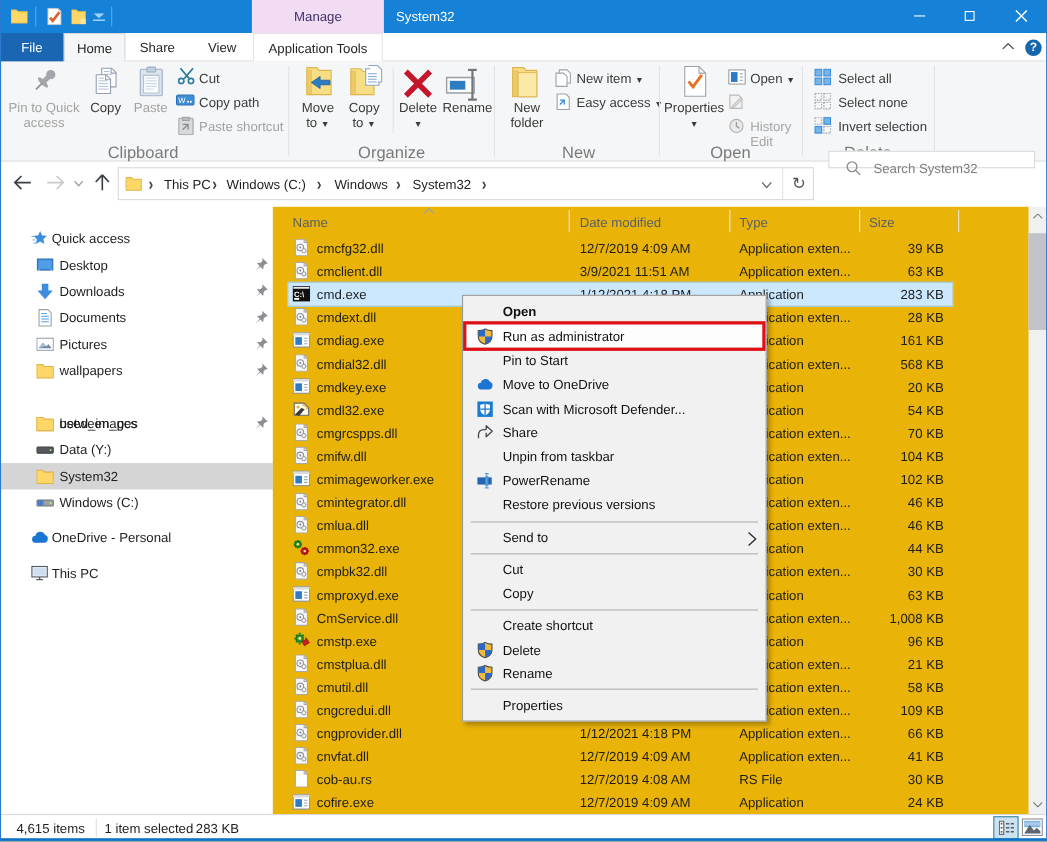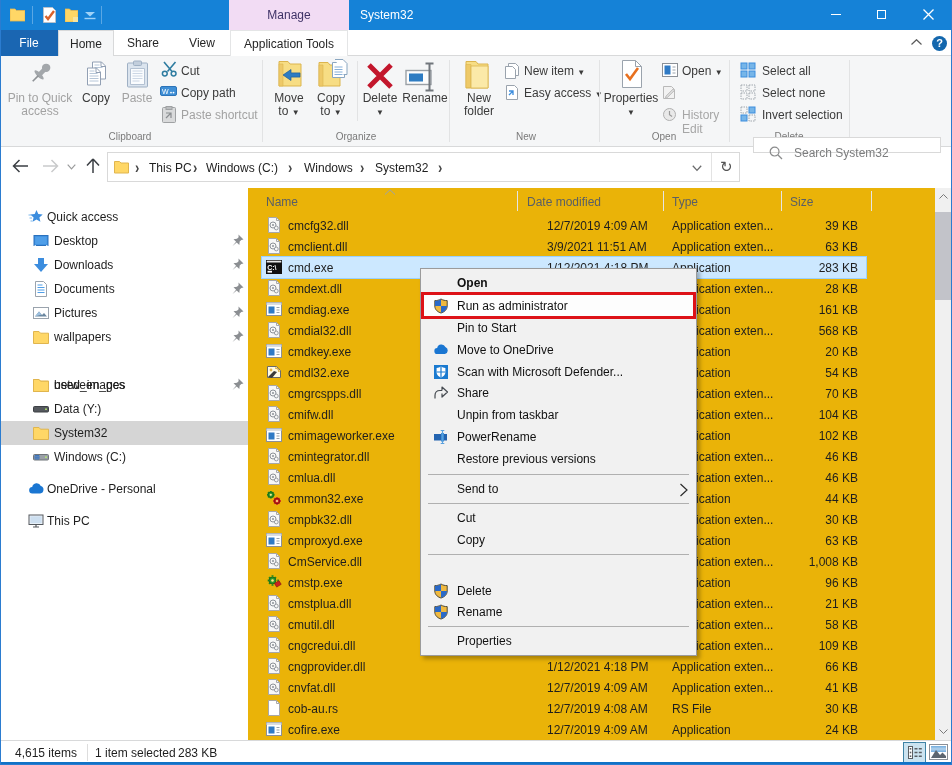--- a/index.html
+++ b/index.html
@@ -11,21 +11,21 @@
 #managetab { left:229px; top:0; width:120px; height:30px; background:#f2dcf4; color:#3e3266; text-align:center; line-height:31px; font-size:12px; }
 #wintitle { left:360px; top:8px; color:#fff; font-size:12px; }
 
 #tabrow { left:0; top:30px; width:952px; height:26px; background:#fff; border-bottom:1px solid #d8d9da;}
 #filetab { left:0; top:30px; width:58px; height:26px; background:#1a66b2; color:#fff; text-align:center; line-height:26px; }
 .tab { top:30px; height:26px; line-height:27px; text-align:center; color:#262626; }
 #hometab { left:58px; width:56px; background:#f5f6f7; border:1px solid #d8d9da; border-bottom:none; }
 
 #ribbon { left:0; top:56px; width:952px; height:91px; background:#f5f6f7; border-bottom:1px solid #d8d9da; }
 .rsep { top:60px; width:1px; height:82px; background:#e2e3e4; position:absolute; }
-.glabel { top:131px; color:#7a7a7a; font-size:10px; width:120px; text-align:center; position:absolute;}
+.glabel { top:131px; color:#7a7a7a; font-size:15px; width:120px; text-align:center; position:absolute;}
 .rtext { color:#3b3b3b; }
 .rtext2 { color:#3b3b3b; text-align:center; line-height:13px; }
 .gray { color:#a6a6a6; }
 .dn { font-size:8px; color:#3b3b3b; }
 
 #addrrow { left:0; top:147px; width:952px; height:41px; background:#fff; }
 #addrbox { left:107px; top:152px; width:633px; height:30px; border:1px solid #d9d9d9; background:#fff; }
 #searchbox { left:753px; top:137px; width:188px; height:16px; border:1px solid #d9d9d9; background:#fff; }
 .crumb { top:8px; position:absolute; color:#1e1e1e; }
 .csep { top:7px; position:absolute; color:#444; font-size:13px; font-weight:bold; transform:scaleY(1.25); }
@@ -36,21 +36,21 @@
 .picon { position:absolute; left:28px; top:4px; width:16px; height:16px; }
 .stext { position:absolute; left:54px; top:5px; }
 .ptext { position:absolute; left:47px; top:5px; }
 .pin { position:absolute; left:232px; top:5px; }
 
 #filearea { left:248px; top:188px; width:689px; height:552px; background:#eab308; }
 .hdr { position:absolute; top:7px; color:#595f66; }
 .frow { position:absolute; left:14px; height:21px; width:604px; }
 .ficon { position:absolute; left:4px; top:2px; width:16px; height:16px; }
 .fname { position:absolute; left:26px; top:4px; }
-.fdate { position:absolute; left:265px; top:4px;margin-left:20px; }
+.fdate { position:absolute; left:265px; top:4px; }
 .ftype { position:absolute; left:410px; top:4px; }
 .fsize { position:absolute; right:8px; top:4px; }
 
 #vscroll { left:935px; top:188px; width:17px; height:552px; background:#f0f0f0; }
 
 #ctxmenu { left:420px; top:268px; width:277px; height:388px; background:#f1f1f1; border:1px solid #9b9b9b; box-shadow:3px 3px 4px rgba(0,0,0,0.28); }
 .mitem { position:absolute; left:1px; width:273px; height:22px; }
 .mtext { position:absolute; left:35px; top:3px; color:#111; }
 .micon { position:absolute; left:11px; top:2px; width:16px; height:16px; }
 .msep { position:absolute; left:7px; width:261px; height:1px; background:#b0b0b0; }
@@ -791,20 +791,23 @@
       </svg>
     </div>
  <div class="msep" style="top:234px;"></div>
  <div class="mitem" style="top:239px;">
       <span class="mtext">Cut</span>
     </div>
  <div class="mitem" style="top:261px;">
       <span class="mtext">Copy</span>
     </div>
  <div class="msep" style="top:285px;"></div>
+ <div class="mitem" style="top:290px;">
+      <span class="mtext">Create shortcut</span>
+    </div>
  <div class="mitem" style="top:312px;">
   <svg class="micon" viewBox="0 0 16 16">
         <path d="M8 1 C6 2.2 4 2.6 1.8 2.6 V8 c0 4 3.4 6.2 6.2 7 2.8-0.8 6.2-3 6.2-7 V2.6 C12 2.6 10 2.2 8 1 z" fill="#f0b93f" stroke="#4f4a38" stroke-width="1"></path>
         <path d="M8 1.2 C6 2.3 4 2.75 2 2.75 V7.9 H8 z" fill="#2a69c8"></path>
         <path d="M8 7.9 v6.9 c2.7-0.8 5.9-2.9 6-6.9 z" fill="#2a69c8"></path>
       </svg>
   <span class="mtext">Delete</span>
     </div>
  <div class="mitem" style="top:333px;">
   <svg class="micon" viewBox="0 0 16 16">

